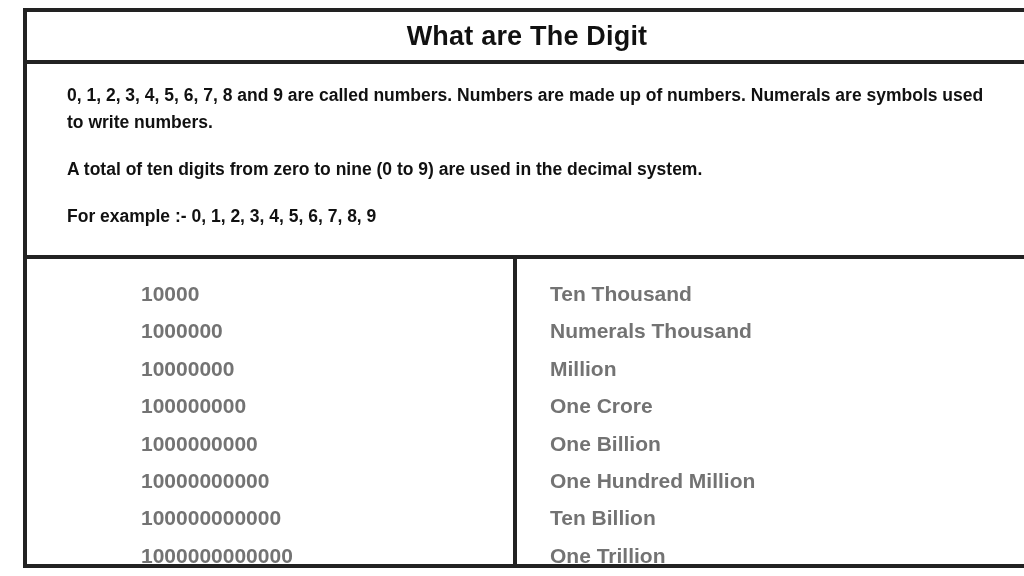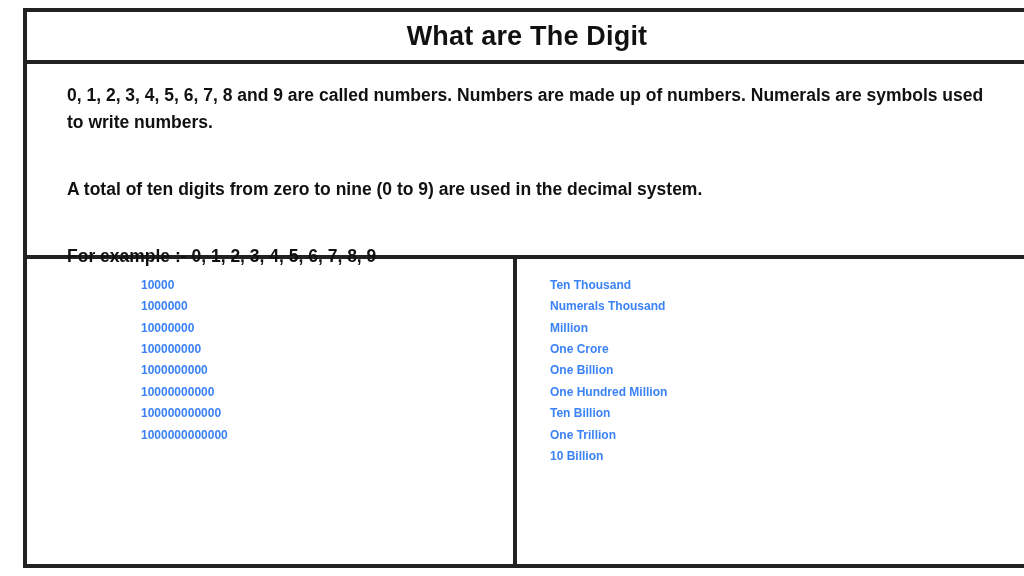--- a/index.html
+++ b/index.html
@@ -57,21 +57,21 @@
     padding: 18px 36px 10px 40px;
   }
   .intro p {
     margin: 0;
     font-size: 17.5px;
     font-weight: bold;
     line-height: 1.55;
     color: #111111;
   }
   .intro p.spaced {
-    margin-top: 40px;
+    margin-top: 20px;
   }
   .table-area {
     flex: 1 1 auto;
     display: flex;
     min-height: 0;
   }
   .col {
     box-sizing: border-box;
     padding: 16px 0 0 0;
     overflow: hidden;
@@ -79,24 +79,24 @@
   .col-left {
     flex: 0 0 490px;
     border-right: 4px solid #222222;
     padding-left: 114px;
   }
   .col-right {
     flex: 1 1 auto;
     padding-left: 33px;
   }
   .cell {
-    font-size: 12px;
+    font-size: 21px;
     font-weight: bold;
     line-height: 1.78;
-    color: #3b82f6;
+    color: #737373;
     white-space: nowrap;
   }
 </style>
 </head>
 <body>
 
 <div class="page">
   <div class="frame">
 
     <div class="title-bar">

